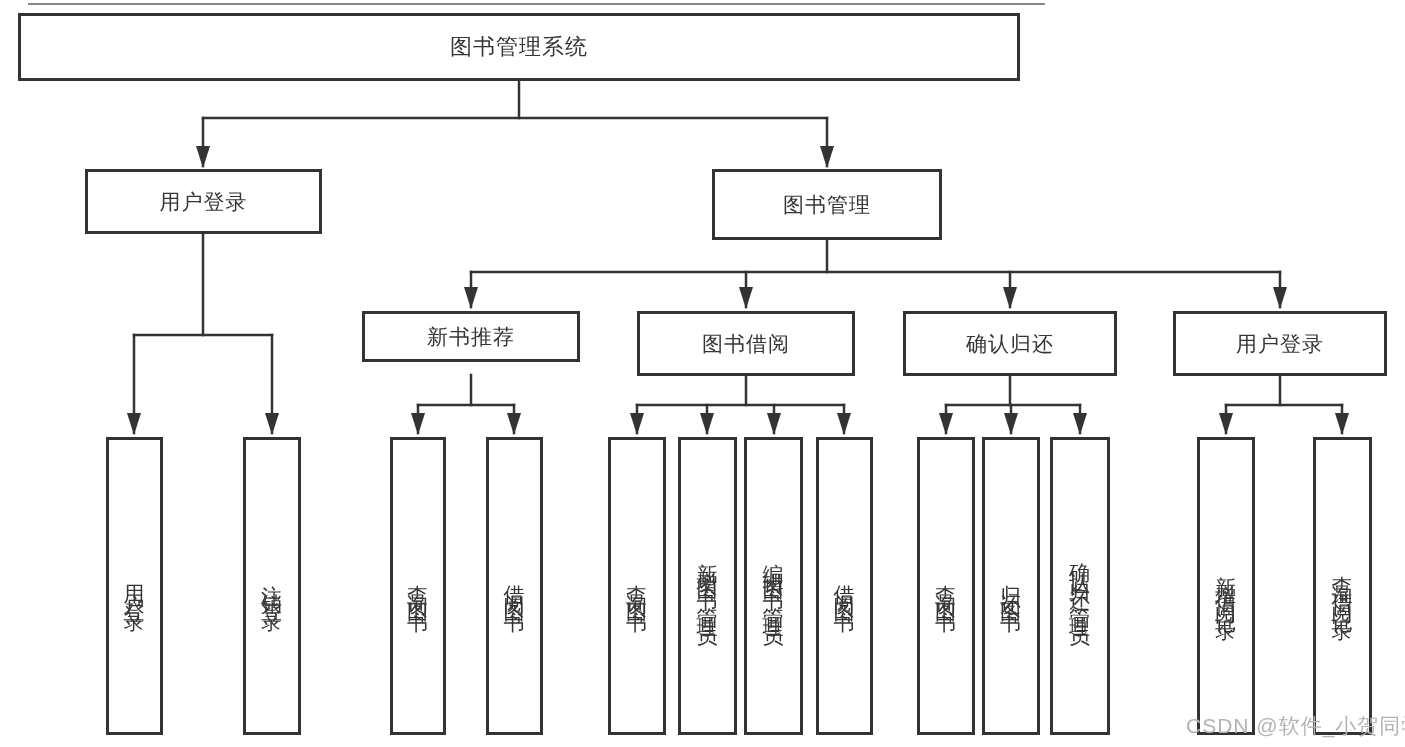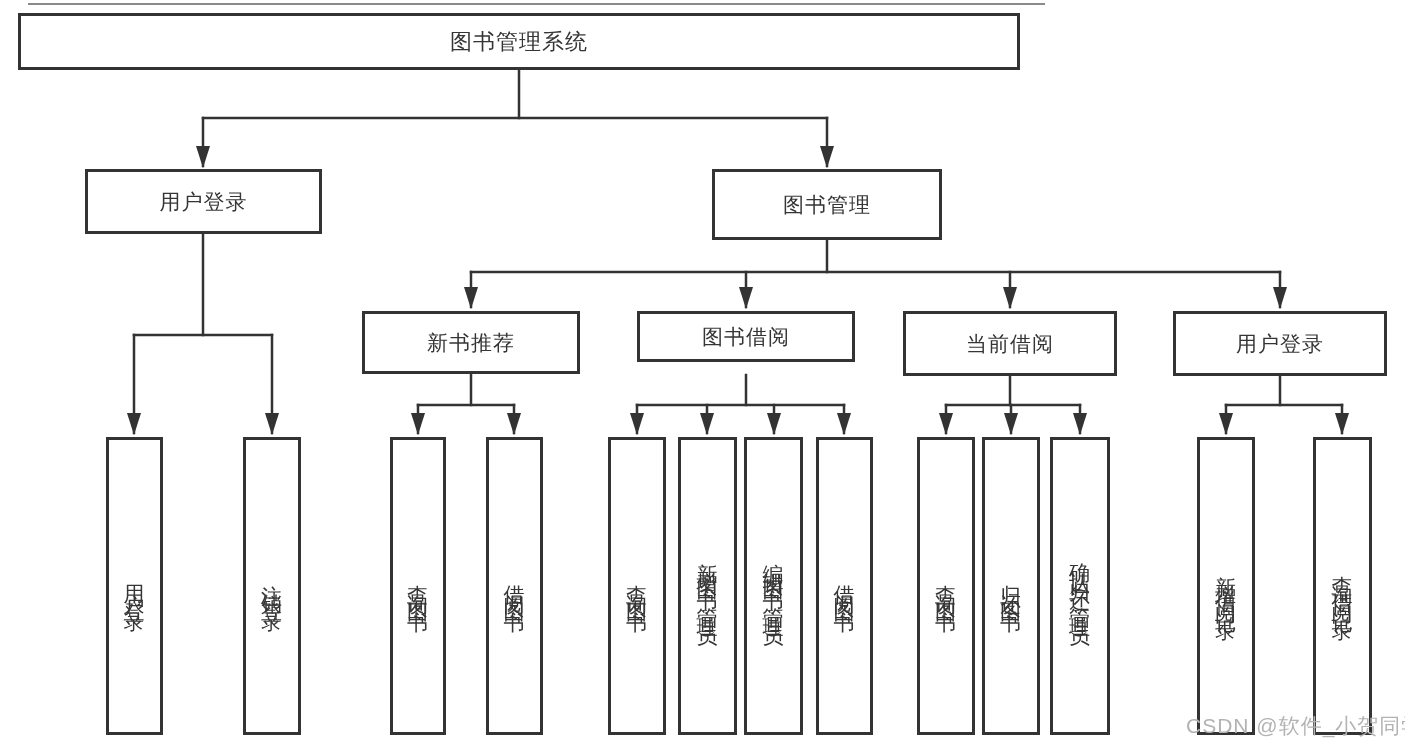--- a/index.html
+++ b/index.html
@@ -103,28 +103,28 @@
       <path d="M1011,405 V433" marker-end="url(#arw)"></path>
       <path d="M1080,405 V433" marker-end="url(#arw)"></path>
 
       <path d="M1280,375 V405"></path>
       <path d="M1226,405 H1342"></path>
       <path d="M1226,405 V433" marker-end="url(#arw)"></path>
       <path d="M1342,405 V433" marker-end="url(#arw)"></path>
     </g>
   </svg>
 
-  <div class="node root" style="left:18px; top:13px; width:1002px; height:57px">图书管理系统</div>
+  <div class="node root" style="left:18px; top:13px; width:1002px; height:68px">图书管理系统</div>
 
   <div class="node" style="left:85px; top:169px; width:237px; height:65px">用户登录</div>
   <div class="node" style="left:712px; top:169px; width:230px; height:71px">图书管理</div>
 
-  <div class="node" style="left:362px; top:311px; width:218px; height:63px">新书推荐</div>
-  <div class="node" style="left:637px; top:311px; width:218px; height:51px">图书借阅</div>
-  <div class="node" style="left:903px; top:311px; width:214px; height:65px">当前借阅</div>
+  <div class="node" style="left:362px; top:311px; width:218px; height:51px">新书推荐</div>
+  <div class="node" style="left:637px; top:311px; width:218px; height:65px">图书借阅</div>
+  <div class="node" style="left:903px; top:311px; width:214px; height:65px">确认归还</div>
   <div class="node" style="left:1173px; top:311px; width:214px; height:65px">用户登录</div>
 
   <div class="node vert" style="left:106px; top:437px; width:57px; height:298px">用户登录</div>
   <div class="node vert" style="left:243px; top:437px; width:58px; height:298px">注销登录</div>
 
   <div class="node vert" style="left:390px; top:437px; width:56px; height:298px">查询图书</div>
   <div class="node vert" style="left:486px; top:437px; width:57px; height:298px">借阅图书</div>
 
   <div class="node vert" style="left:608px; top:437px; width:58px; height:298px">查询图书</div>
   <div class="node vert" style="left:678px; top:437px; width:59px; height:298px">新增图书（管理员）</div>

